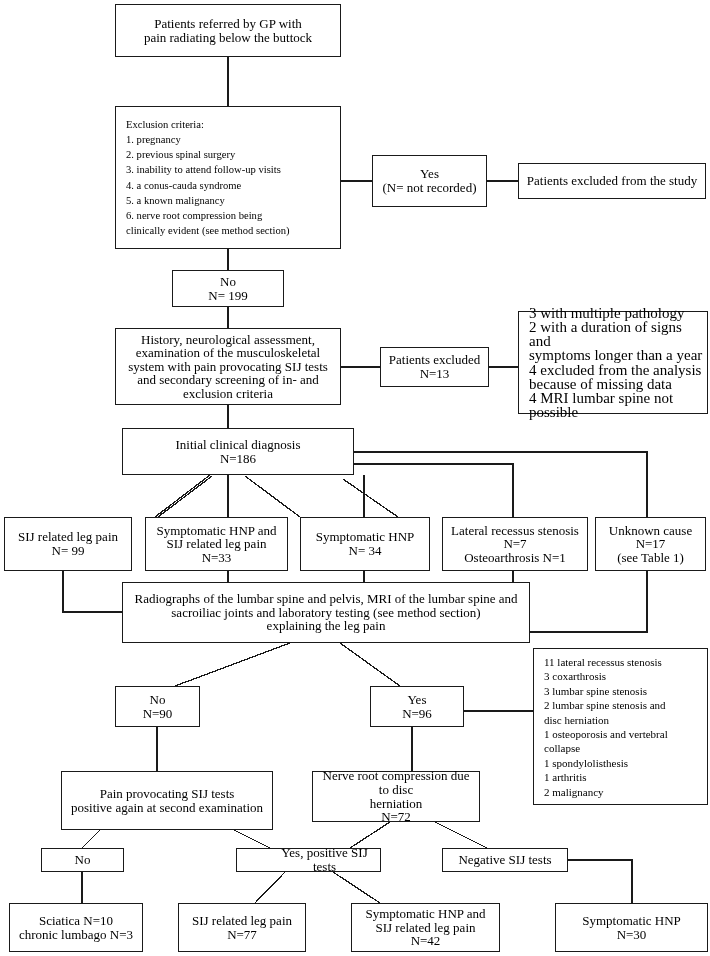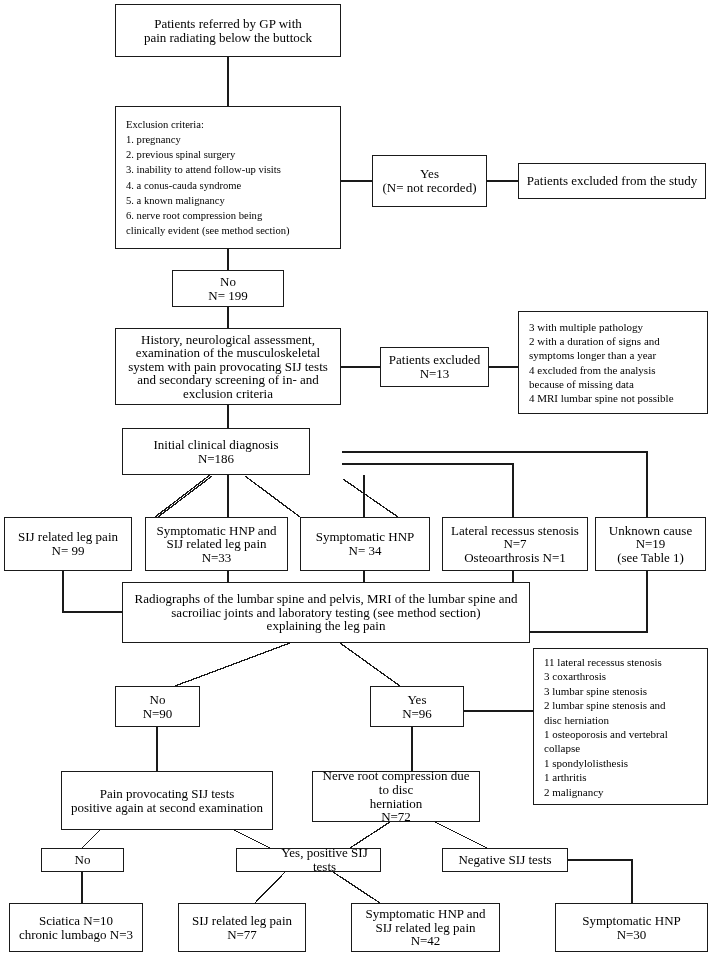--- a/index.html
+++ b/index.html
@@ -162,30 +162,30 @@
 system with pain provocating SIJ tests
 and secondary screening of in- and
 exclusion criteria</span>
   </div>
 
   <div class="node" style="left:380px; top:347px; width:109px; height:40px;">
     <span class="txt">Patients excluded
 N=13</span>
   </div>
 
-  <div class="node left-align" style="left:518px; top:311px; width:190px; height:103px; font-size:11px; line-height:14.2px;">
+  <div class="node left-align" style="left:518px; top:311px; width:190px; height:103px; font-size:15px; line-height:14.2px;">
     <span class="txt">3 with multiple pathology
 2 with a duration of signs and
     symptoms longer than a year
 4 excluded from the analysis
     because of missing data
 4 MRI lumbar spine  not possible</span>
   </div>
 
-  <div class="node" style="left:122px; top:428px; width:188px; height:47px;">
+  <div class="node" style="left:122px; top:428px; width:232px; height:47px;">
     <span class="txt">Initial clinical diagnosis
 N=186</span>
   </div>
 
   <div class="node" style="left:4px; top:517px; width:128px; height:54px;">
     <span class="txt">SIJ related leg pain
 N= 99</span>
   </div>
 
   <div class="node" style="left:145px; top:517px; width:143px; height:54px;">
@@ -200,21 +200,21 @@
   </div>
 
   <div class="node" style="left:442px; top:517px; width:146px; height:54px;">
     <span class="txt">Lateral recessus stenosis
 N=7
 Osteoarthrosis N=1</span>
   </div>
 
   <div class="node" style="left:595px; top:517px; width:111px; height:54px;">
     <span class="txt">Unknown cause
-N=19
+N=17
 (see Table 1)</span>
   </div>
 
   <div class="node" style="left:122px; top:582px; width:408px; height:61px;">
     <span class="txt">Radiographs of the lumbar spine and pelvis, MRI of the lumbar spine and
 sacroiliac joints and laboratory testing (see method section)
 explaining the leg pain</span>
   </div>
 
   <div class="node" style="left:115px; top:686px; width:85px; height:41px;">

